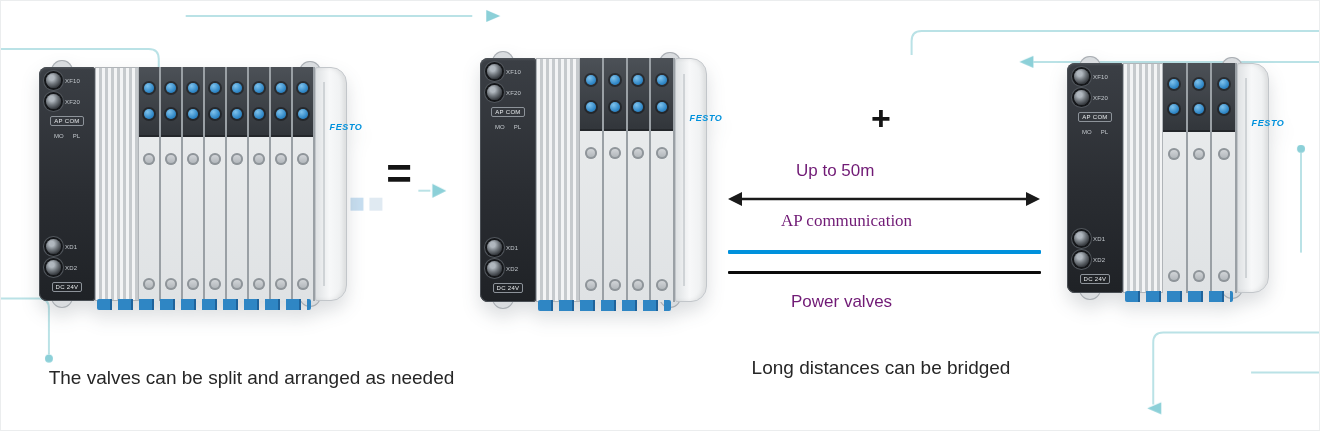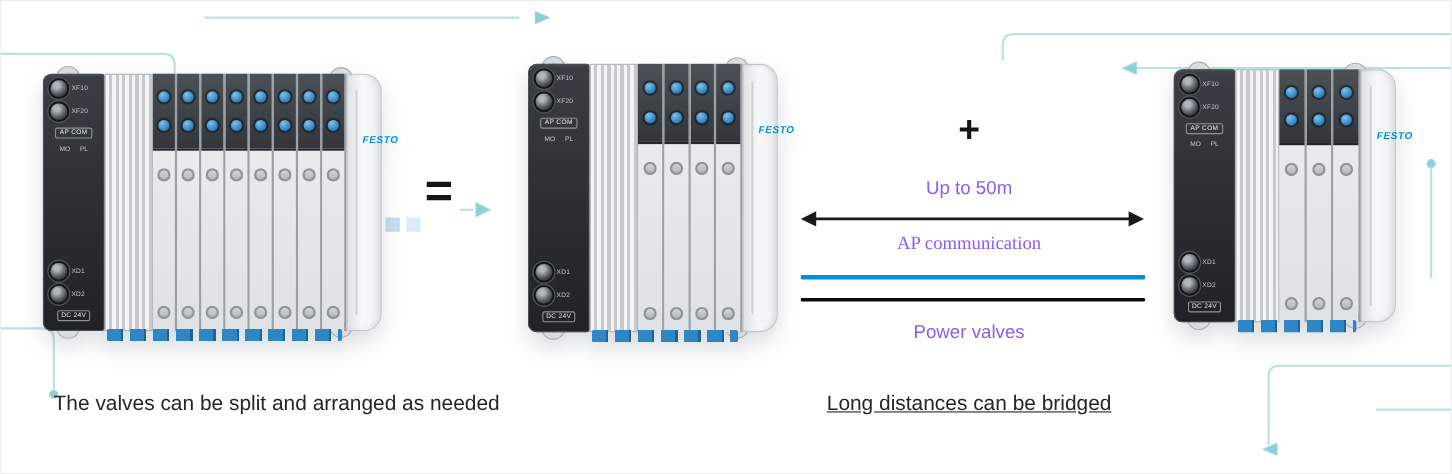--- a/index.html
+++ b/index.html
@@ -58,21 +58,21 @@
     border:1px solid #c2c6ca;box-sizing:border-box;border-radius:2px 16px 16px 2px;
     box-shadow:inset -3px 0 4px rgba(0,0,0,.07);padding-left:30px;}
   .endplate::after{content:"";position:absolute;left:7px;top:6%;bottom:6%;width:2px;background:#cfd3d6;}
   .festo{margin-top:54px;color:#0091dc;font-weight:bold;font-size:9px;letter-spacing:.6px;font-style:italic;}
 
   .fittings{position:absolute;z-index:1;height:11px;bottom:-9px;border-radius:2px;
     background:repeating-linear-gradient(90deg,#2f86c4 0 13px,#1f639b 13px 15px,rgba(0,0,0,0) 15px 21px);}
 
   
   .big-op{position:absolute;font-weight:800;color:#141414;text-align:center;}
-  .lbl{position:absolute;text-align:center;font-size:17px;color:#8b5cf6;}
+  .lbl{position:absolute;text-align:left;font-size:17px;color:#701a75;}
   .caption{position:absolute;top:356px;text-align:center;font-size:19px;color:#262626;}
   .hline{position:absolute;border-radius:1px;}
 </style>
 </head>
 <body>
 
 <div class="canvas">
 
   <svg class="traces" viewBox="0 0 1320 431">
     <g stroke="#aedde2" stroke-width="2" fill="none" opacity="0.85">
@@ -303,16 +303,16 @@
           <div class="slice-body"></div>
         </div>
     </div>
 
     <div class="endplate">
       <span class="festo">FESTO</span>
     </div>
     <div class="fittings" style="left:58px;right:36px;"></div>
   </div>
 
-  <div class="caption" style="left:28px;width:445px;">The valves can be split and arranged as needed</div>
-  <div class="caption" style="left:695px;width:370px;text-decoration:underline;">Long distances can be bridged</div>
+  <div class="caption" style="left:28px;width:445px;margin-top:10px;">The valves can be split and arranged as needed</div>
+  <div class="caption" style="left:695px;width:370px;">Long distances can be bridged</div>
 
 </div>
 
 </body></html>

